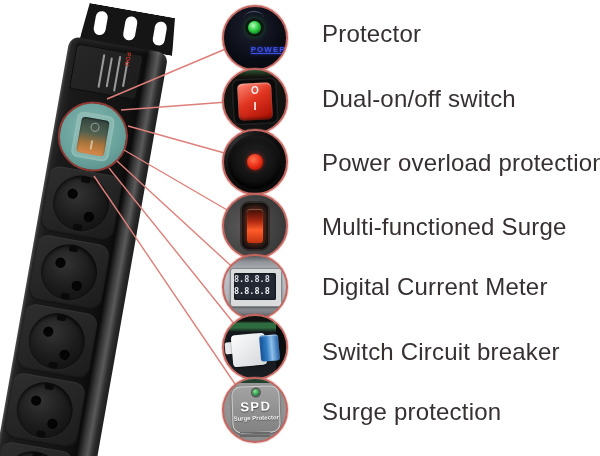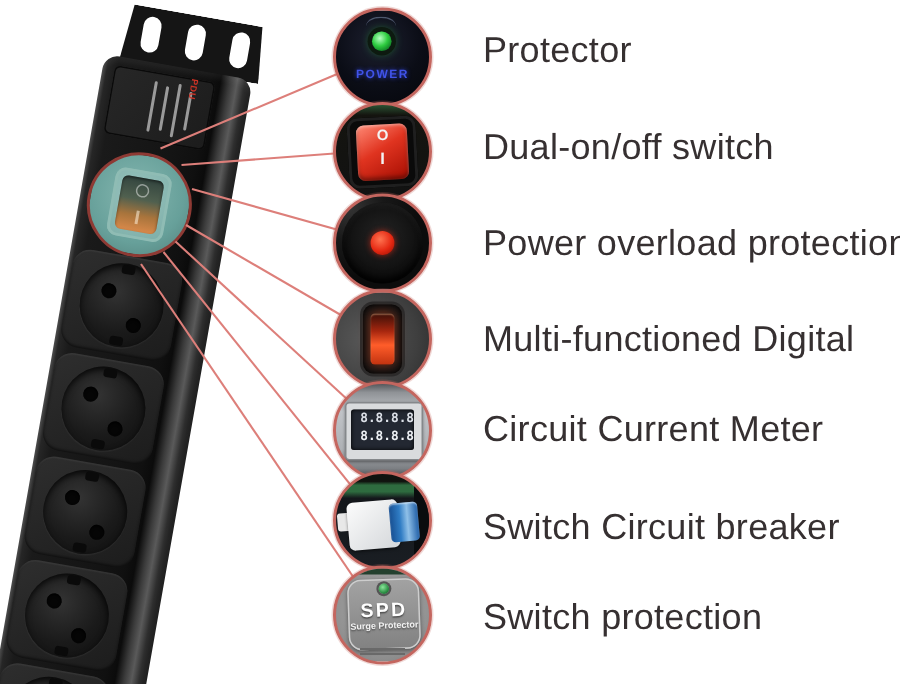--- a/index.html
+++ b/index.html
@@ -55,22 +55,22 @@
         border:2px solid #c4665f;overflow:hidden;z-index:3;box-shadow:0 0 0 1px rgba(196,102,95,.25);}
   .abs{position:absolute;}
 
   
   #c1{background:radial-gradient(circle at 45% 35%,#1d2030 0%,#0b0d16 55%,#05060a 100%);}
   #c1 .led{left:24px;top:14px;width:13px;height:13px;border-radius:50%;
         background:radial-gradient(circle at 40% 35%,#b6ffc2,#2ecc40 45%,#0d7a22 80%,#074d14);
         box-shadow:0 0 0 3px #0d1a10,0 0 7px #2ecc40;}
   #c1 .arc{left:20px;top:4px;width:20px;height:12px;border-radius:50%;
         border-top:1.5px solid rgba(190,215,255,.35);}
-  #c1 .power-text{left:0;top:38px;width:100%;text-align:center;font-size:8px;font-weight:bold;
-        letter-spacing:1px;color:#4053e8;text-shadow:0 0 3px #2b3fd0;}
+  #c1 .power-text{left:0;top:38px;width:100%;text-align:right;font-size:8px;font-weight:bold;
+        letter-spacing:1px;color:#4053e8;text-shadow:0 0 3px #2b3fd0;text-decoration:underline;}
   
   #c2{background:linear-gradient(180deg,#2a5232 0%,#14140f 11%,#121212 100%);}
   #c2 .bezel{left:8px;top:8px;width:46px;height:47px;border-radius:7px;background:#0a0a0a;
         box-shadow:inset 0 0 0 2px #1f1f1f;transform:rotate(-3deg);}
   #c2 .rocker{left:14px;top:13px;width:34px;height:37px;border-radius:5px;transform:rotate(-3deg);
         background:linear-gradient(150deg,#ff8a76 0%,#e03420 45%,#b01407 90%);
         box-shadow:inset 0 1px 2px rgba(255,255,255,.4),inset 0 -2px 3px rgba(0,0,0,.4);}
   #c2 .mark-o{left:0;top:15px;width:100%;text-align:center;font-size:10px;font-weight:bold;color:#f3f3f3;}
   #c2 .mark-i{left:0;top:30px;width:100%;text-align:center;font-size:11px;font-weight:bold;color:#f3f3f3;}
   
@@ -87,21 +87,21 @@
         box-shadow:0 0 0 2px #2b2b2b,inset 0 0 4px #000;}
   #c4 .rocker{left:23px;top:14px;width:16px;height:34px;border-radius:3px;
         background:linear-gradient(180deg,#3a0f08 0%,#a8270f 35%,#ff5d2a 62%,#c23310 100%);
         box-shadow:0 0 8px rgba(255,90,40,.55),inset 0 1px 1px rgba(255,200,150,.4);}
   
   #c5{background:linear-gradient(180deg,#55585c 0%,#8f9296 9%,#c0c3c7 30%,#aeb1b5 70%,#7c7f83 91%,#46494d 100%);}
   #c5 .frame{left:6px;top:12px;width:50px;height:37px;border-radius:3px;background:#d9dbdd;
         border:1px solid #85888b;box-shadow:0 1px 2px rgba(0,0,0,.4);}
   #c5 .window{left:10px;top:17px;width:42px;height:27px;border-radius:2px;background:#232832;
         box-shadow:inset 0 0 3px #000;}
-  #c5 .row{left:10px;width:42px;text-align:right;font-family:"DejaVu Sans Mono",monospace;
+  #c5 .row{left:10px;width:42px;text-align:left;font-family:"DejaVu Sans Mono",monospace;
         font-size:8.5px;font-weight:bold;color:#dde1e8;letter-spacing:0;}
   #c5 .row1{top:18px;} #c5 .row2{top:30px;color:#eef1f5;}
   
   #c6{background:linear-gradient(180deg,#10130f 0%,#10130f 8%,#2e6b3f 12%,#2e6b3f 19%,#14171b 26%,#1a1e23 100%);}
   #c6 .dark-right{right:0;top:0;width:10px;height:100%;background:#0a0c0e;}
   #c6 .tab{left:1px;top:26px;width:13px;height:12px;border-radius:2px;background:#e8e8e8;transform:rotate(-5deg);}
   #c6 .white-body{left:8px;top:18px;width:34px;height:32px;border-radius:4px;transform:rotate(-5deg);
         background:linear-gradient(140deg,#fcfcfc,#d4d7da);box-shadow:0 1px 2px rgba(0,0,0,.5);}
   #c6 .lever{left:36px;top:19px;width:19px;height:26px;border-radius:3px;transform:rotate(-5deg);
         background:linear-gradient(90deg,#174f92 0%,#2f7cc4 35%,#8fc0e8 62%,#1f5ea6 100%);
@@ -252,18 +252,18 @@
       <div class="abs led"></div>
       <div class="abs spd-title">SPD</div>
       <div class="abs spd-sub">Surge Protector</div>
     </div>
     <div class="abs grooves"></div>
   </div>
 
   <div class="feature-label" style="top:20px">Protector</div>
   <div class="feature-label" style="top:85px">Dual-on/off switch</div>
   <div class="feature-label" style="top:149px">Power overload protection</div>
-  <div class="feature-label" style="top:213px">Multi-functioned Digital</div>
-  <div class="feature-label" style="top:273px">Circuit Current Meter</div>
+  <div class="feature-label" style="top:213px">Multi-functioned Surge</div>
+  <div class="feature-label" style="top:273px">Digital Current Meter</div>
   <div class="feature-label" style="top:338px">Switch Circuit breaker</div>
-  <div class="feature-label" style="top:398px">Switch protection</div>
+  <div class="feature-label" style="top:398px">Surge protection</div>
 
 </div>
 
 </body></html>

